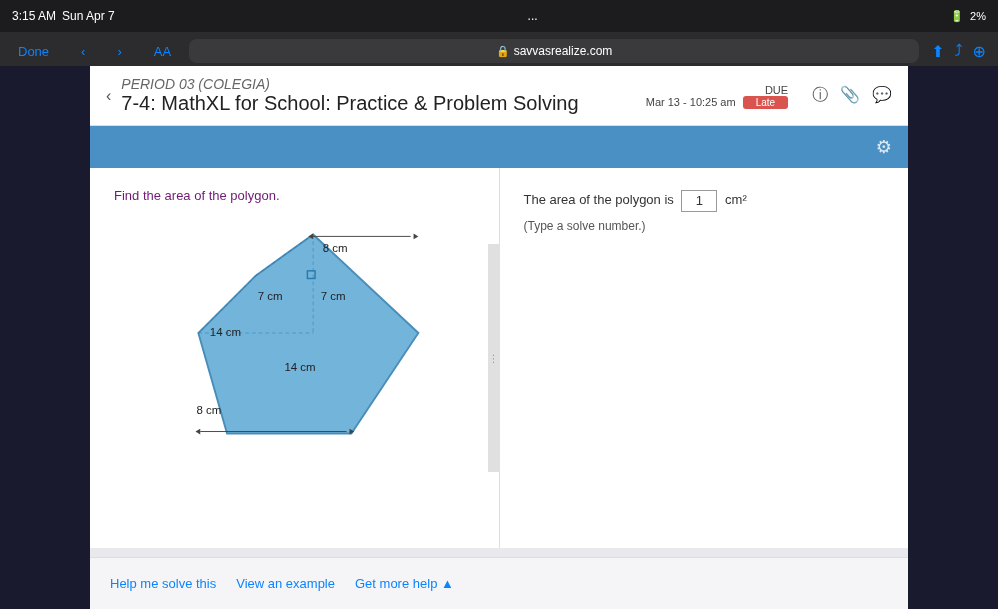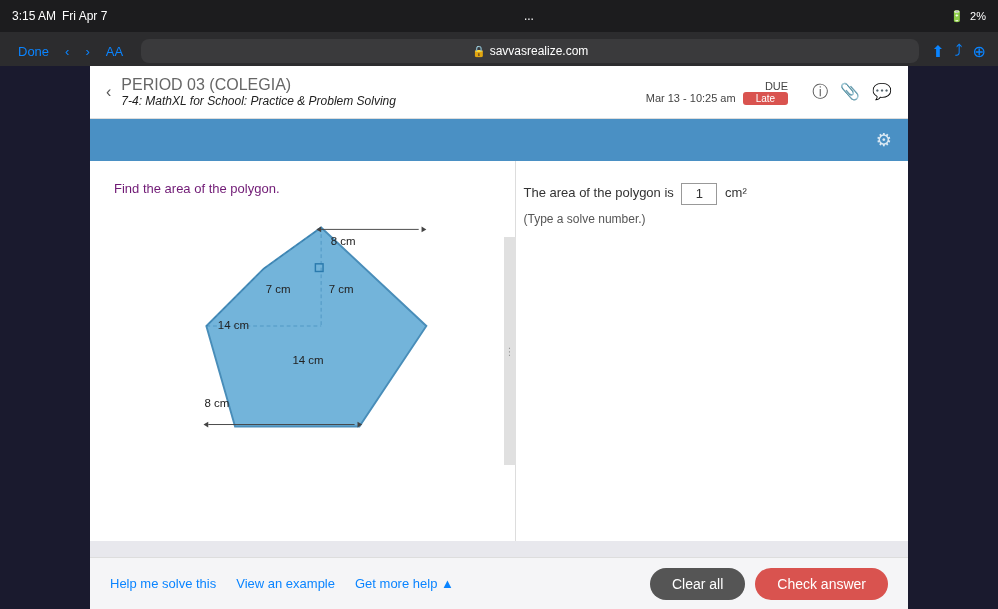--- a/index.html
+++ b/index.html
@@ -29,21 +29,21 @@
     
     .browser-bar {
       background: #2c2c2e;
       height: 38px;
       display: flex;
       align-items: center;
       padding: 0 12px;
       gap: 12px;
       color: #fff;
     }
-    .browser-nav { display: flex; gap: 4px; align-items: center; }
+    .browser-nav { display: flex; gap: 20px; align-items: center; }
     .nav-btn {
       color: #0a84ff;
       font-size: 13px;
       cursor: pointer;
       padding: 3px 6px;
     }
     .address-bar {
       flex: 1;
       background: #3a3a3c;
       border-radius: 8px;
@@ -73,22 +73,22 @@
     .content-header {
       background: #fff;
       padding: 10px 16px;
       display: flex;
       align-items: center;
       justify-content: space-between;
       border-bottom: 1px solid #ddd;
     }
     .header-left { display: flex; align-items: center; gap: 10px; }
     .back-arrow { color: #555; font-size: 16px; }
-    .period-info { font-size: 16px; color: #666; }
-    .course-title { font-size: 12px; color: #222; font-weight: 500; font-style: italic; }
+    .period-info { font-size: 14px; color: #666; font-style: italic; }
+    .course-title { font-size: 20px; color: #222; font-weight: 500; }
     .header-right { display: flex; align-items: center; gap: 24px; }
     .due-info { text-align: right; font-size: 11px; color: #444; }
     .late-badge {
       background: #d9534f;
       color: #fff;
       font-size: 10px;
       padding: 1px 13px;
       border-radius: 3px;
       margin-left: 4px;
     }
@@ -112,21 +112,21 @@
       min-height: 380px;
     }
     .left-panel {
       flex: 1;
       padding: 20px 24px;
       border-right: 1px solid #ddd;
       position: relative;
     }
     .right-panel {
       flex: 1;
-      padding: 20px 8px;
+      padding: 20px 24px;
       position: relative;
     }
 
     .question-text {
       font-size: 13px;
       color: #701a75;
       margin-bottom: 20px;
     }
 
     
@@ -244,21 +244,21 @@
   </style>
 </head>
 <body>
 
 <div class="bg-dark-left"></div>
 <div class="bg-dark-right"></div>
 
 <div class="status-bar">
   <div class="status-left">
     <span>3:15 AM</span>
-    <span>Fri Apr 7</span>
+    <span>Sun Apr 7</span>
   </div>
   <div>...</div>
   <div class="status-right">
     <span>🔋</span>
     <span>2%</span>
   </div>
 </div>
 
 <div class="browser-bar">
   <div class="browser-nav">
@@ -362,19 +362,15 @@
     </div>
 
   </div>
 
   <div class="bottom-toolbar">
     <div class="help-links">
       <a class="help-link">Help me solve this</a>
       <a class="help-link">View an example</a>
       <a class="help-link">Get more help ▲</a>
     </div>
-    <div class="toolbar-actions">
-      <button class="btn-clear">Clear all</button>
-      <button class="btn-check">Check answer</button>
-    </div>
   </div>
 
 </div>
 
 </body></html>

